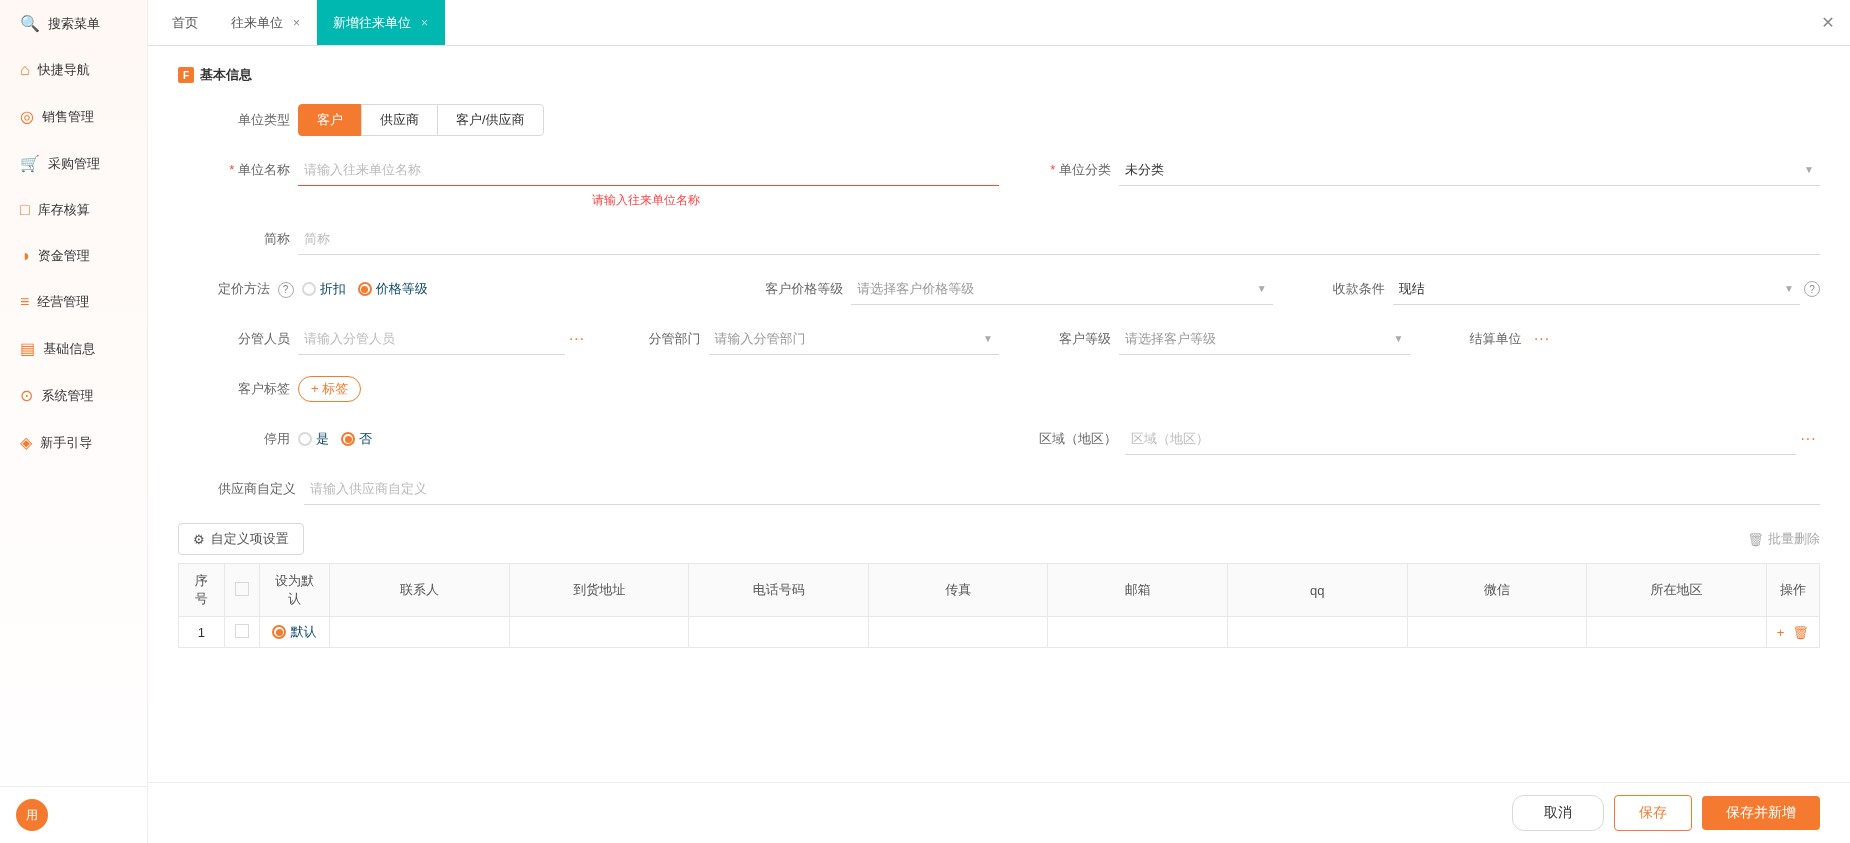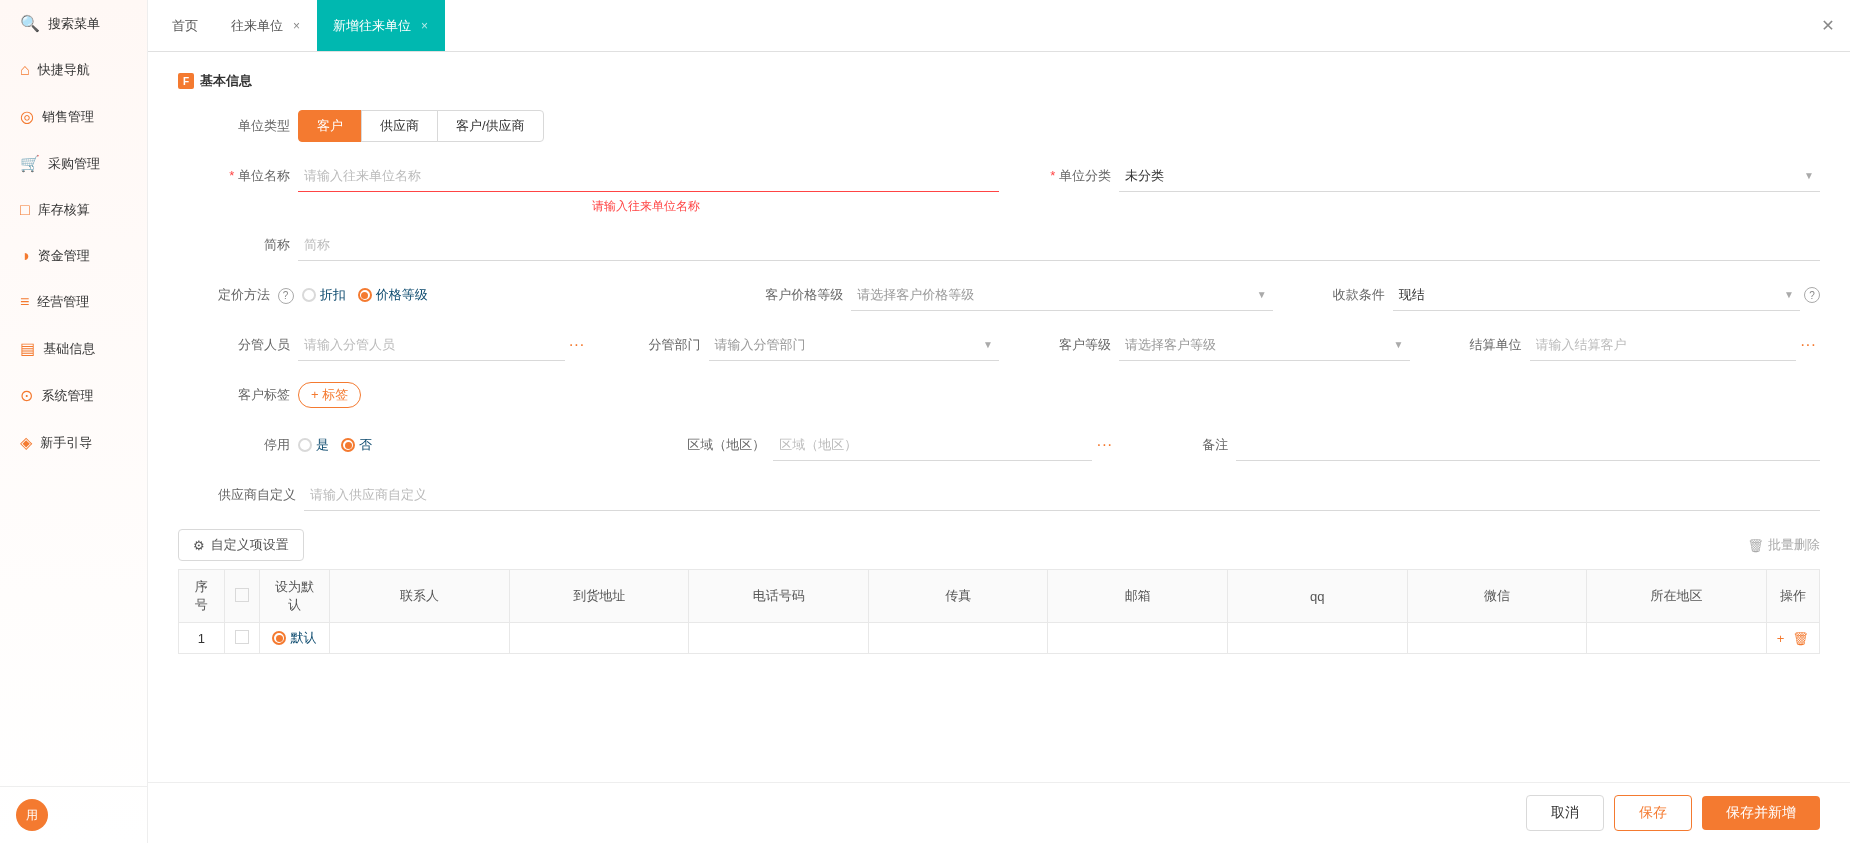--- a/index.html
+++ b/index.html
@@ -47,21 +47,21 @@
       flex-direction: column;
       overflow: hidden;
     }
 
     
     .tab-bar {
       display: flex;
       align-items: center;
       background: #fff;
       border-bottom: 1px solid #e0e0e0;
-      height: 52px;
+      height: 46px;
       padding: 0 8px;
       flex-shrink: 0;
     }
     .tab {
       display: flex;
       align-items: center;
       gap: 6px;
       padding: 0 16px;
       height: 100%;
       cursor: pointer;
@@ -260,25 +260,25 @@
       display: flex;
       justify-content: flex-end;
       align-items: center;
       padding: 12px 30px;
       background: #fff;
       border-top: 1px solid #eee;
       gap: 10px;
       flex-shrink: 0;
     }
     .btn-cancel {
-      padding: 8px 24px;
+      padding: 8px 31px;
       border: 1px solid #d9d9d9;
       background: #fff;
       color: #333;
-      border-radius: 4px;
+      border-radius: 12px;
       cursor: pointer;
       font-size: 14px;
     }
     .btn-save {
       padding: 8px 24px;
       border: 1px solid #f47a30;
       background: #fff;
       color: #f47a30;
       border-radius: 4px;
       cursor: pointer;
@@ -519,21 +519,20 @@
       </div>
       <div class="form-field">
         <span class="form-label">客户等级</span>
         <div class="form-select-wrapper">
           <span class="form-select-text">请选择客户等级</span>
           <span class="form-select-arrow">▼</span>
         </div>
       </div>
       <div class="form-field">
         <span class="form-label">结算单位</span>
-        <input class="form-input" type="text" placeholder="请输入结算客户" style="">
         <span class="dots-btn">···</span>
       </div>
     </div>
 
     <div class="form-row">
       <div class="form-field">
         <span class="form-label">客户标签</span>
         <div class="tag-btn">
           <span>+ 标签</span>
         </div>
@@ -551,24 +550,20 @@
           <div class="radio-item">
             <div class="radio-circle selected"></div>
             <span class="radio-label">否</span>
           </div>
         </div>
       </div>
       <div class="form-field">
         <span class="form-label">区域（地区）</span>
         <input class="form-input" type="text" placeholder="区域（地区）" style="">
         <span class="dots-btn">···</span>
-      </div>
-      <div class="form-field wide">
-        <span class="form-label">备注</span>
-        <input class="form-input" type="text" style="flex: 2 1 0%;">
       </div>
     </div>
 
     <div class="form-row">
       <div class="form-field">
         <span class="form-label">供应商自定义</span>
         <input class="form-input" type="text" placeholder="请输入供应商自定义" style="">
       </div>
     </div>
 

